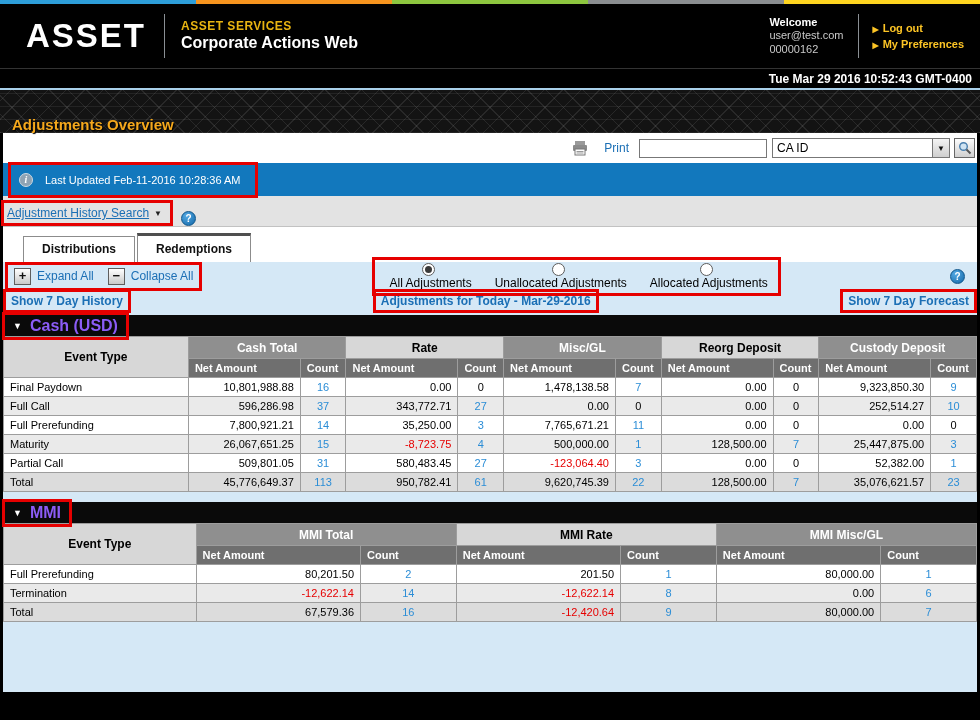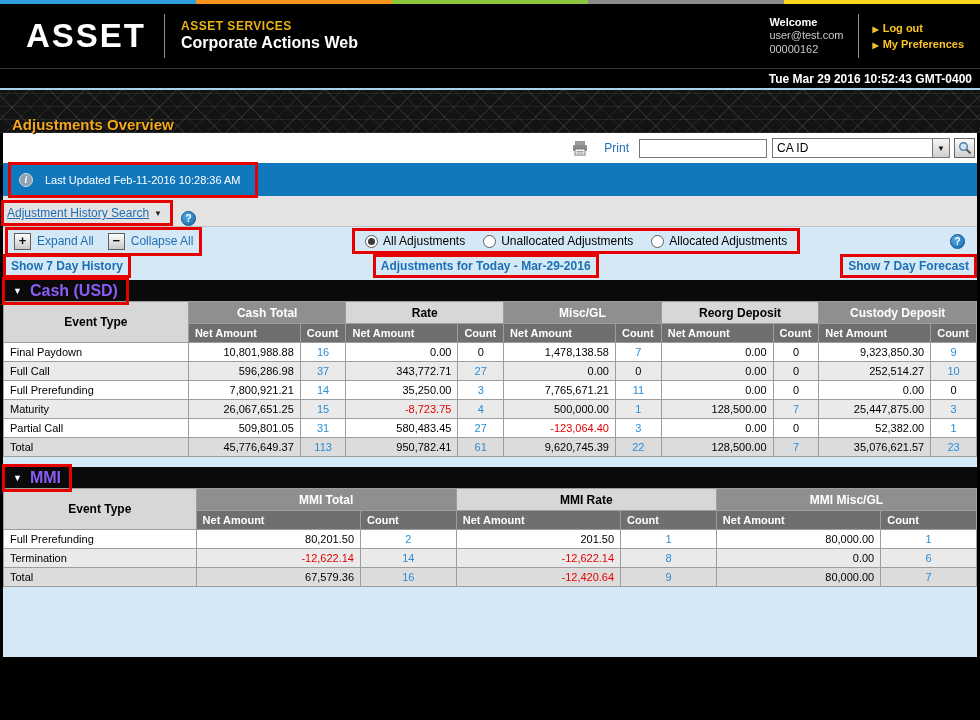--- a/index.html
+++ b/index.html
@@ -85,21 +85,21 @@
   
   .panel { background:#d5e8f6; height:430px; }
   .controls-row { display:flex; align-items:center; height:28px; padding:0 6px; }
   .ec-annot { display:inline-flex; align-items:center; padding:3px 6px; margin-left:-4px; }
   .sq-btn { width:17px; height:17px; border:1px solid #5e5e5e; background:linear-gradient(#ffffff,#c9c9c9);
             font-size:13px; font-weight:bold; color:#111; line-height:14px; text-align:center; cursor:pointer; }
   .ec-label { color:#1b6fb5; font-size:12px; margin:0 14px 0 6px; cursor:pointer; }
   .ec-label:last-child { margin-right:0; }
   .radio-zone { flex:1; display:flex; justify-content:center; }
   .radio-annot { display:inline-flex; align-items:center; padding:3px 10px; }
-  .radio-item { display:flex; align-items:center; margin-right:18px; cursor:pointer; }
+  .radio-item { display:flex; align-items:center; margin-right:18px; cursor:pointer;flex-direction:column; }
   .radio-item:last-child { margin-right:0; }
   .radio-circle { width:13px; height:13px; border-radius:50%; border:1px solid #5c5c5c; background:#fff;
                   display:flex; align-items:center; justify-content:center; }
   .radio-dot { width:7px; height:7px; border-radius:50%; background:#3a3a3a; }
   .radio-label { font-size:12px; color:#000; margin-left:5px; }
   .links-row { display:flex; align-items:center; height:21px; padding:0 0; }
   .blue-link { color:#1b6fb5; font-size:12px; font-weight:bold; cursor:pointer; }
   .link-annot { display:inline-flex; align-items:center; padding:2px 5px; }
   .links-center { flex:1; text-align:center; }
 
@@ -198,20 +198,24 @@
   </div>
 
   <div class="history-bar">
     <span class="history-annot annot">
       <span class="history-link">Adjustment History Search</span>
       <span class="history-arrow">▼</span>
     </span>
     <span class="help-icon">?</span>
   </div>
 
+  <div class="tab-row">
+    <div class="tab">Distributions</div>
+    <div class="tab active">Redemptions</div>
+  </div>
 
   <div class="panel">
 
     <div class="controls-row">
       <span class="ec-annot annot">
         <span class="sq-btn">+</span>
         <span class="ec-label">Expand All</span>
         <span class="sq-btn">−</span>
         <span class="ec-label">Collapse All</span>
       </span>

